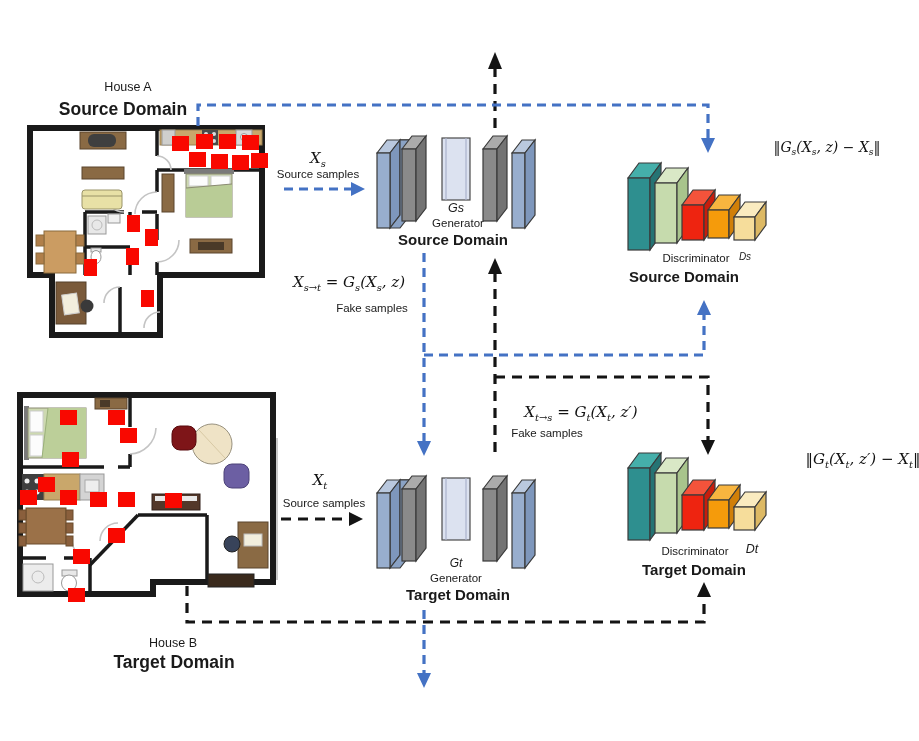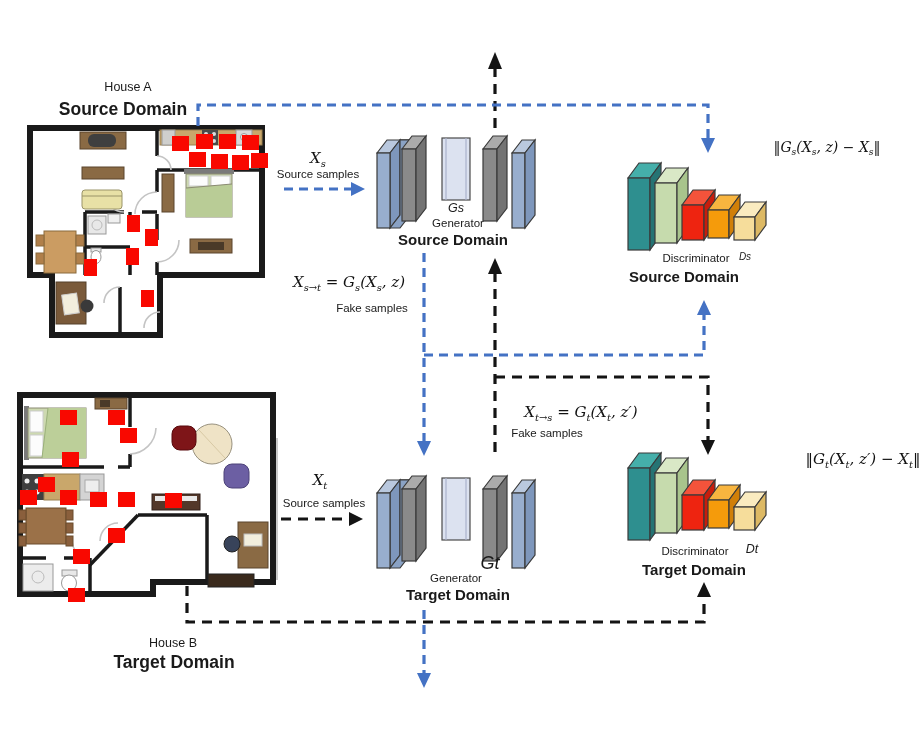--- a/index.html
+++ b/index.html
@@ -360,21 +360,21 @@
   <div class="math" style="left:581px;top:413px;font-size:15px;">
     <span>X</span><sub>t→s</sub><span> = G</span><sub>t</sub><span>(X</span><sub>t</sub><span>, z′)</span>
   </div>
   <div class="lbl" style="left:547px;top:433px;font-size:11.5px;">Fake samples</div>
 
   <div class="math" style="left:320px;top:481px;font-size:15px;">
     <span>X</span><sub>t</sub>
   </div>
   <div class="lbl" style="left:324px;top:503px;font-size:11.5px;">Source samples</div>
 
-  <div class="lbl i" style="left:456px;top:563px;font-size:18px;margin-left:34px;">Gt</div>
+  <div class="lbl i" style="left:456px;top:563px;font-size:12px;">Gt</div>
   <div class="lbl" style="left:456px;top:578px;font-size:11.5px;">Generator</div>
   <div class="lbl b" style="left:458px;top:595px;font-size:15px;">Target Domain</div>
 
   <div class="lbl" style="left:695px;top:551px;font-size:11.5px;">Discriminator</div>
   <div class="lbl i" style="left:752px;top:550px;font-size:12.5px;">Dt</div>
   <div class="lbl b" style="left:694px;top:570px;font-size:15px;">Target Domain</div>
 
   <div class="math" style="left:827px;top:460px;font-size:15px;margin-left:36px;">
     <span>‖G</span><sub>t</sub><span>(X</span><sub>t</sub><span>, z′) − X</span><sub>t</sub><span>‖</span>
   </div>

